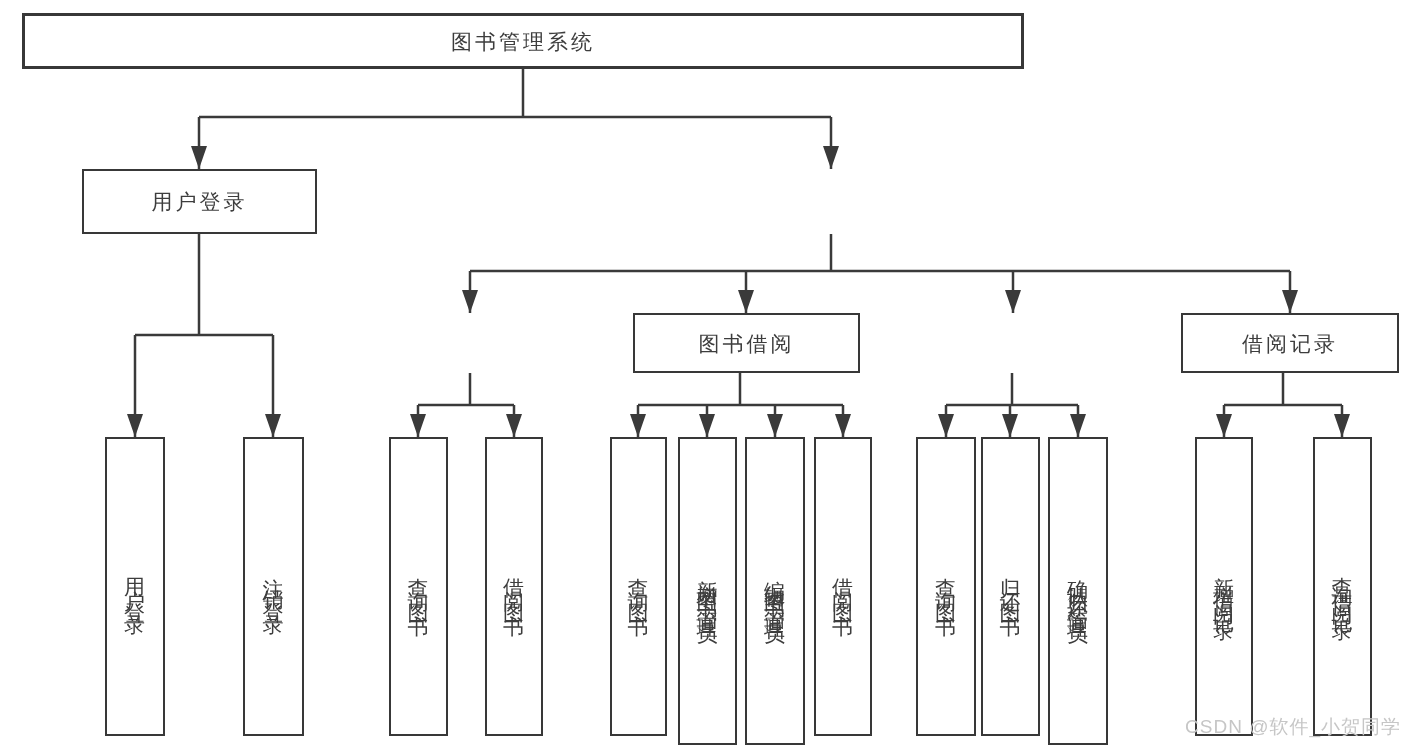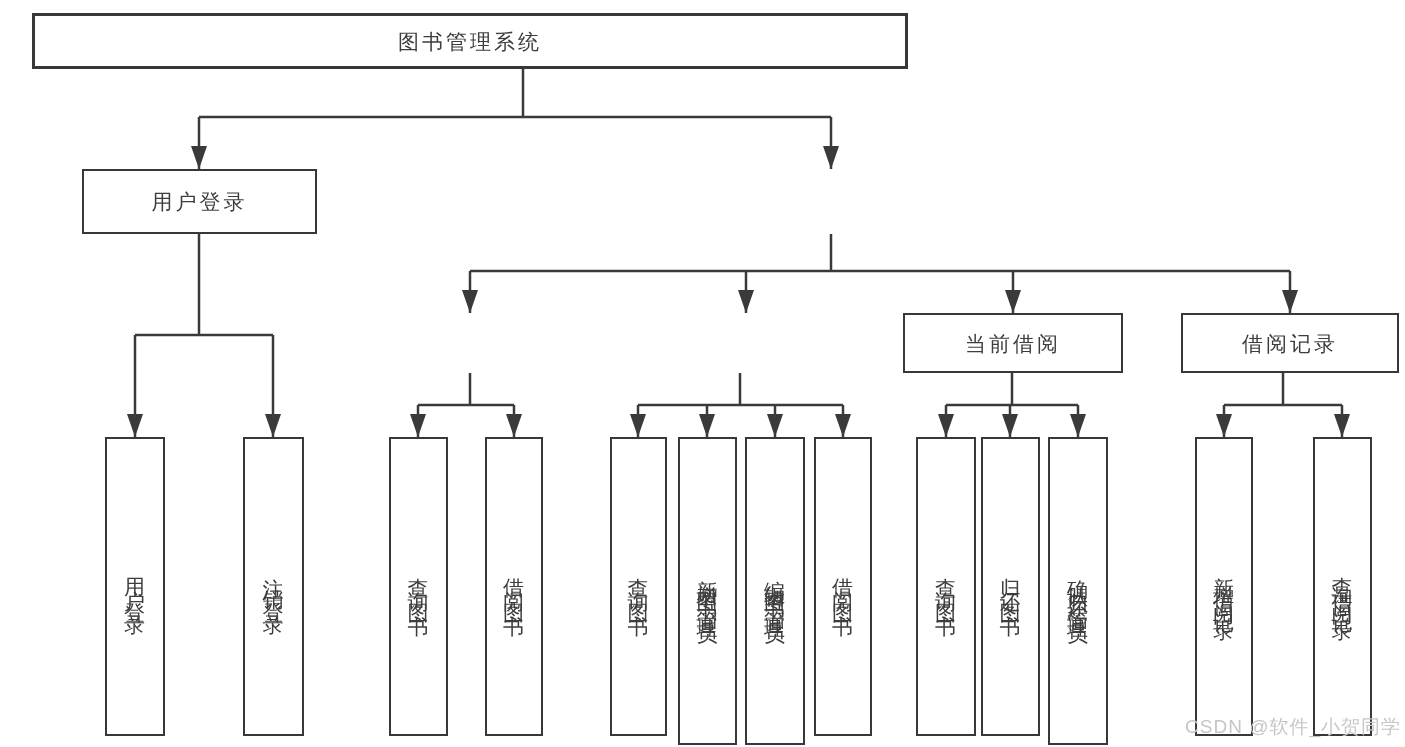--- a/index.html
+++ b/index.html
@@ -112,30 +112,30 @@
       <path d="M1078,405 V437" marker-end="url(#ah)"></path>
     </g>
 
     <g>
       <path d="M1283,373 V405 M1224,405 H1342"></path>
       <path d="M1224,405 V437" marker-end="url(#ah)"></path>
       <path d="M1342,405 V437" marker-end="url(#ah)"></path>
     </g>
   </svg>
 
-  <div class="node h root" style="left:32px;top:13px;width:876px;height:56px">
+  <div class="node h root" style="left:22px;top:13px;width:1002px;height:56px">
     <span class="label">图书管理系统</span>
   </div>
 
   <div class="node h" style="left:82px;top:169px;width:235px;height:65px">
     <span class="label">用户登录</span>
   </div>
 
-  <div class="node h" style="left:903px;top:313px;width:220px;height:60px">
-    <span class="label">当前借阅</span>
+  <div class="node h" style="left:633px;top:313px;width:227px;height:60px">
+    <span class="label">图书借阅</span>
   </div>
   <div class="node h" style="left:1181px;top:313px;width:218px;height:60px">
     <span class="label">借阅记录</span>
   </div>
 
   <div class="node v short" style="left:105px;top:437px;width:60px;height:299px">
     <span class="label">用户登录</span>
   </div>
   <div class="node v short" style="left:243px;top:437px;width:61px;height:299px">
     <span class="label">注销登录</span>

